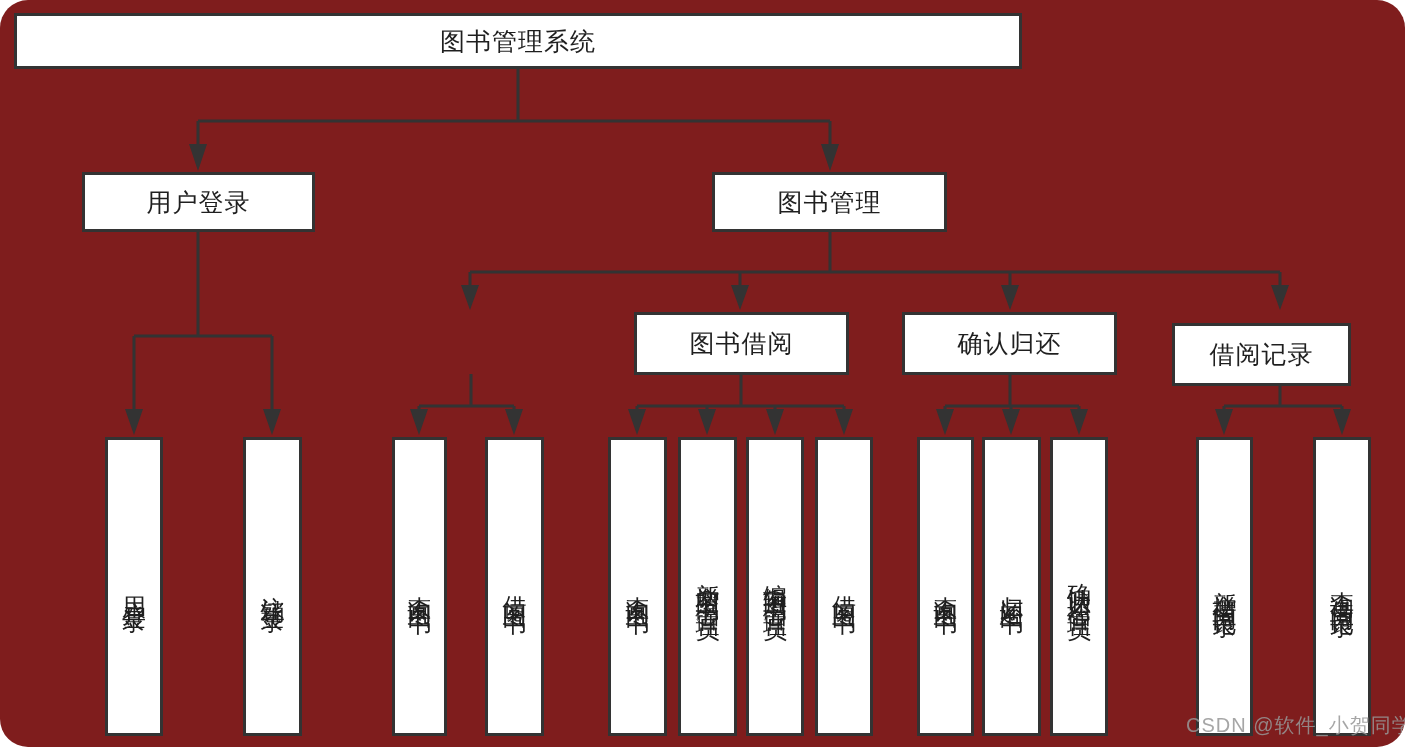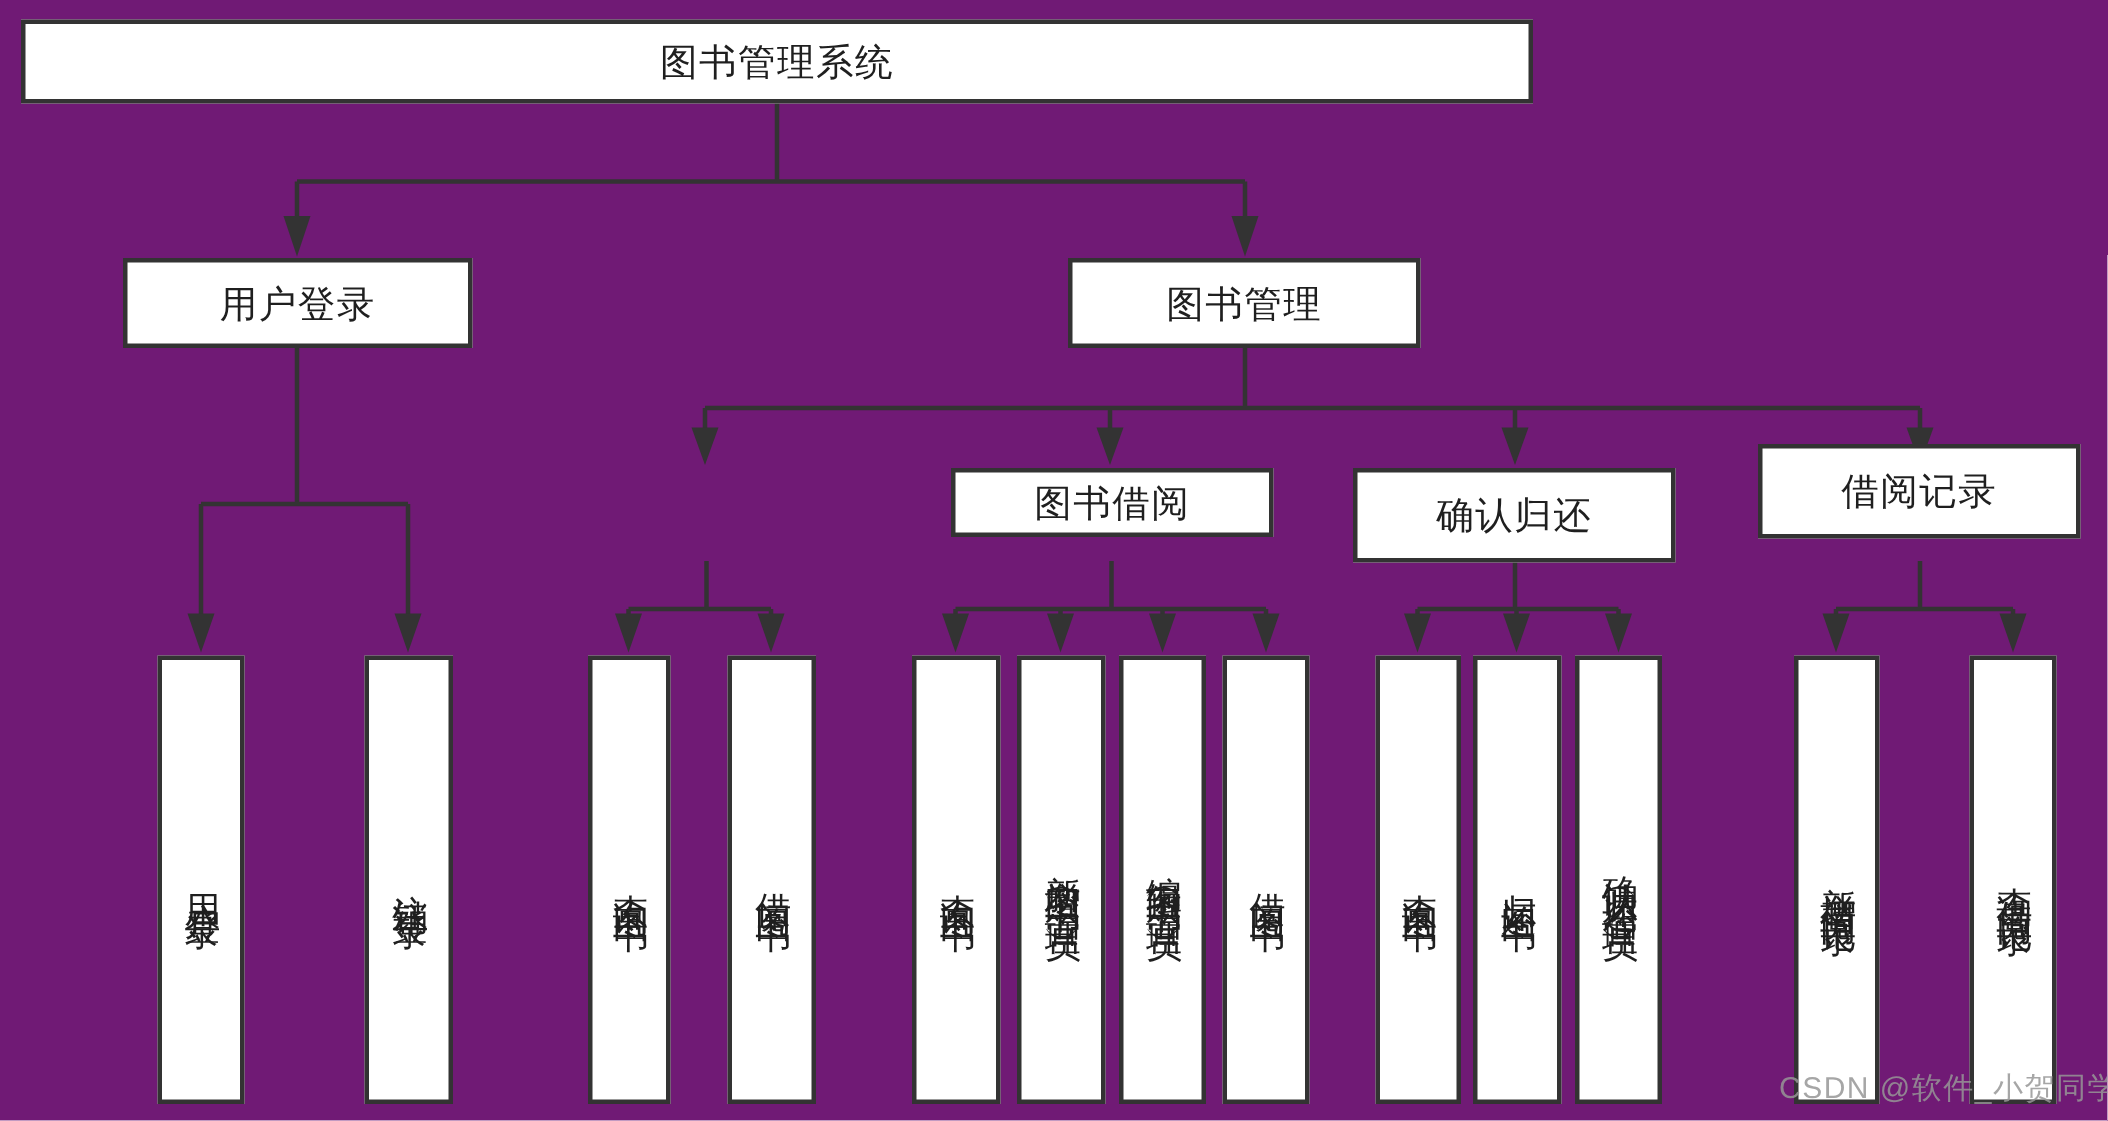--- a/index.html
+++ b/index.html
@@ -1,18 +1,18 @@
 <!DOCTYPE html>
 <html><head>
 <meta charset="utf-8">
 <style>
   html,body{margin:0;padding:0;background:#ffffff;}
   .canvas{
-    position:relative;width:1405px;height:747px;background:#701a75;
-    font-family:"Liberation Sans",sans-serif;overflow:hidden;
+    position:relative;width:1405px;height:747px;background:#7f1d1d;
+    font-family:"Liberation Sans",sans-serif;overflow:hidden;border-radius:28px;
   }
   .wires{position:absolute;left:0;top:0;width:1405px;height:747px;pointer-events:none;}
   .hnode,.vnode{
     position:absolute;box-sizing:border-box;border:3px solid #333333;background:#ffffff;
     display:flex;align-items:center;justify-content:center;color:#1f1f1f;
   }
   .hnode{font-size:25px;letter-spacing:1px;white-space:nowrap;}
   .vnode{
     top:437px;height:299px;
     writing-mode:vertical-rl;font-size:24px;letter-spacing:5px;line-height:1;
@@ -71,27 +71,27 @@
     <span>图书管理系统</span>
   </div>
 
   <div class="hnode" style="left:82px;top:172px;width:233px;height:60px">
     <span>用户登录</span>
   </div>
   <div class="hnode" style="left:712px;top:172px;width:235px;height:60px">
     <span>图书管理</span>
   </div>
 
-  <div class="hnode" style="left:634px;top:312px;width:215px;height:46px">
+  <div class="hnode" style="left:634px;top:312px;width:215px;height:63px">
     <span>图书借阅</span>
   </div>
   <div class="hnode" style="left:902px;top:312px;width:215px;height:63px">
     <span>确认归还</span>
   </div>
-  <div class="hnode" style="left:1172px;top:296px;width:215px;height:63px">
+  <div class="hnode" style="left:1172px;top:323px;width:179px;height:63px">
     <span>借阅记录</span>
   </div>
 
   <div class="vnode" style="left:105px;width:58px">
     <span>用户登录</span>
   </div>
   <div class="vnode" style="left:243px;width:59px">
     <span>注销登录</span>
   </div>
 

